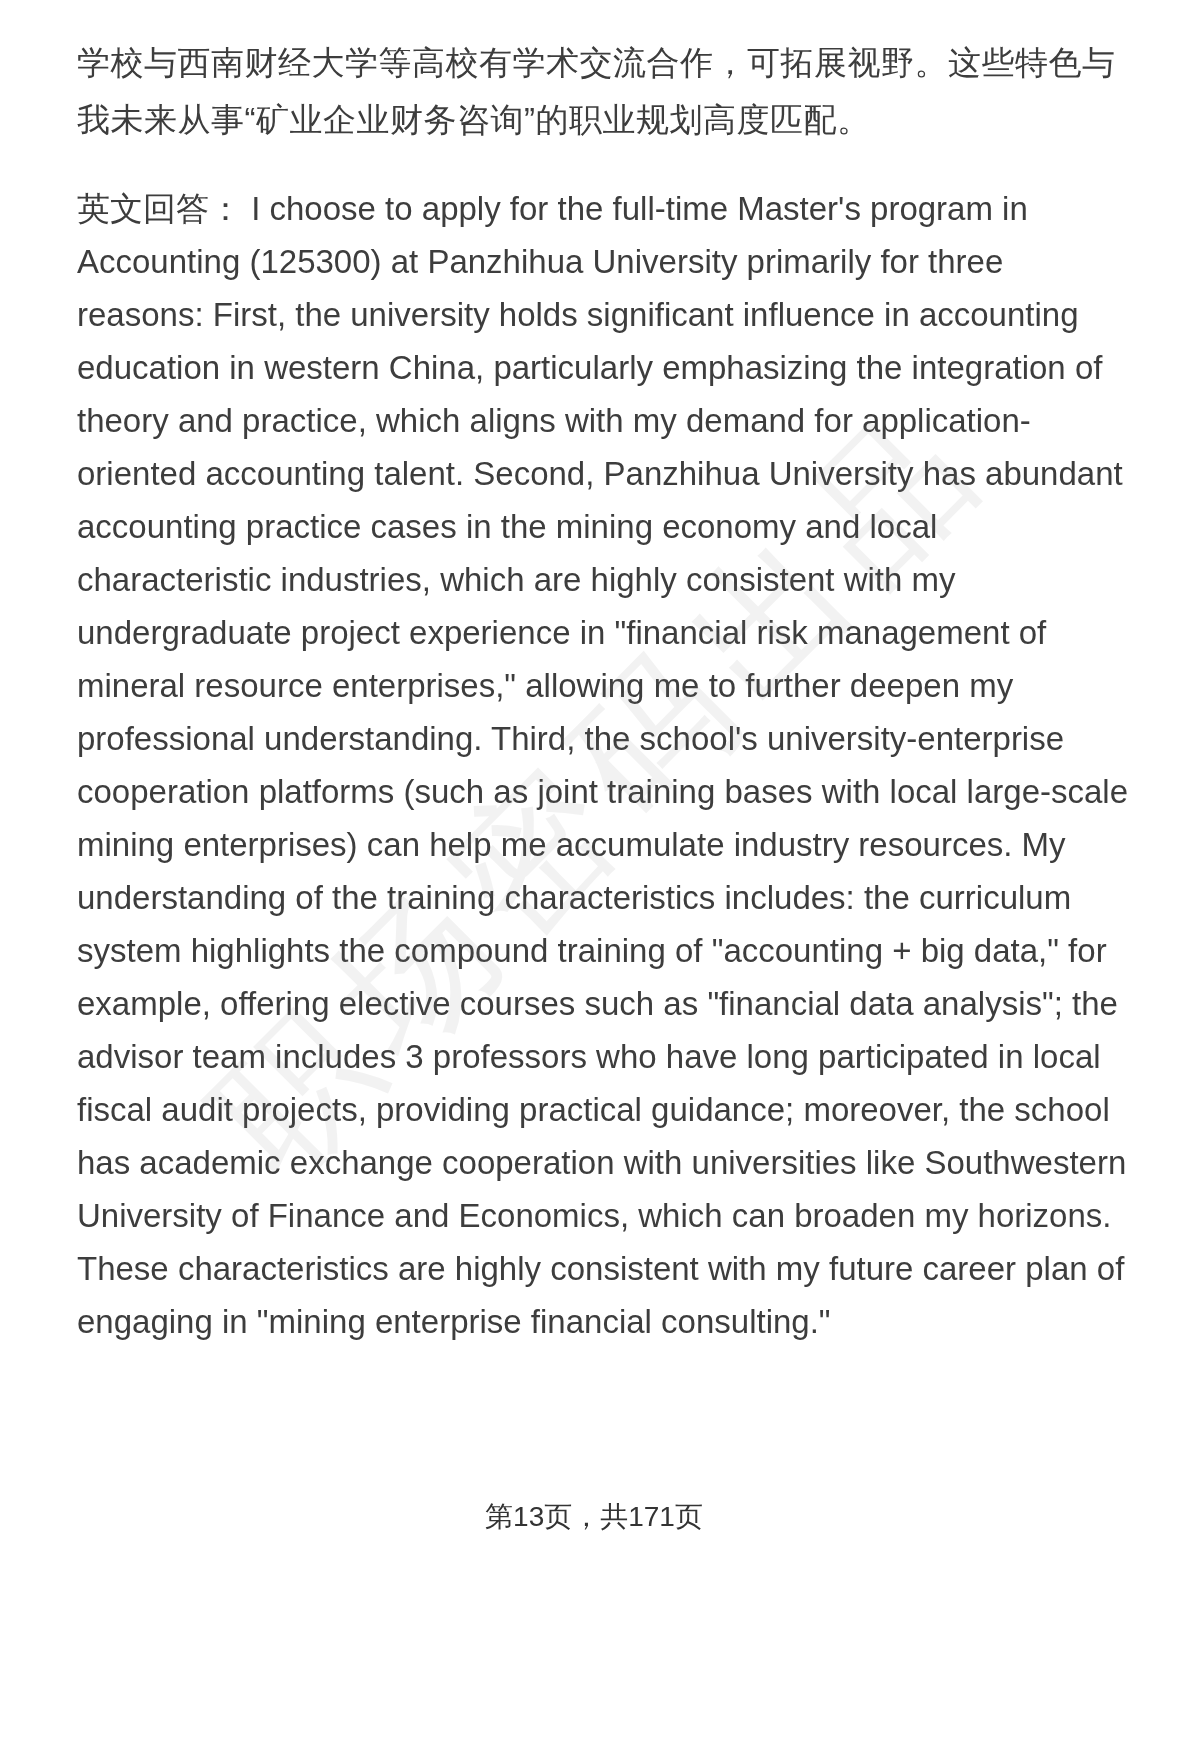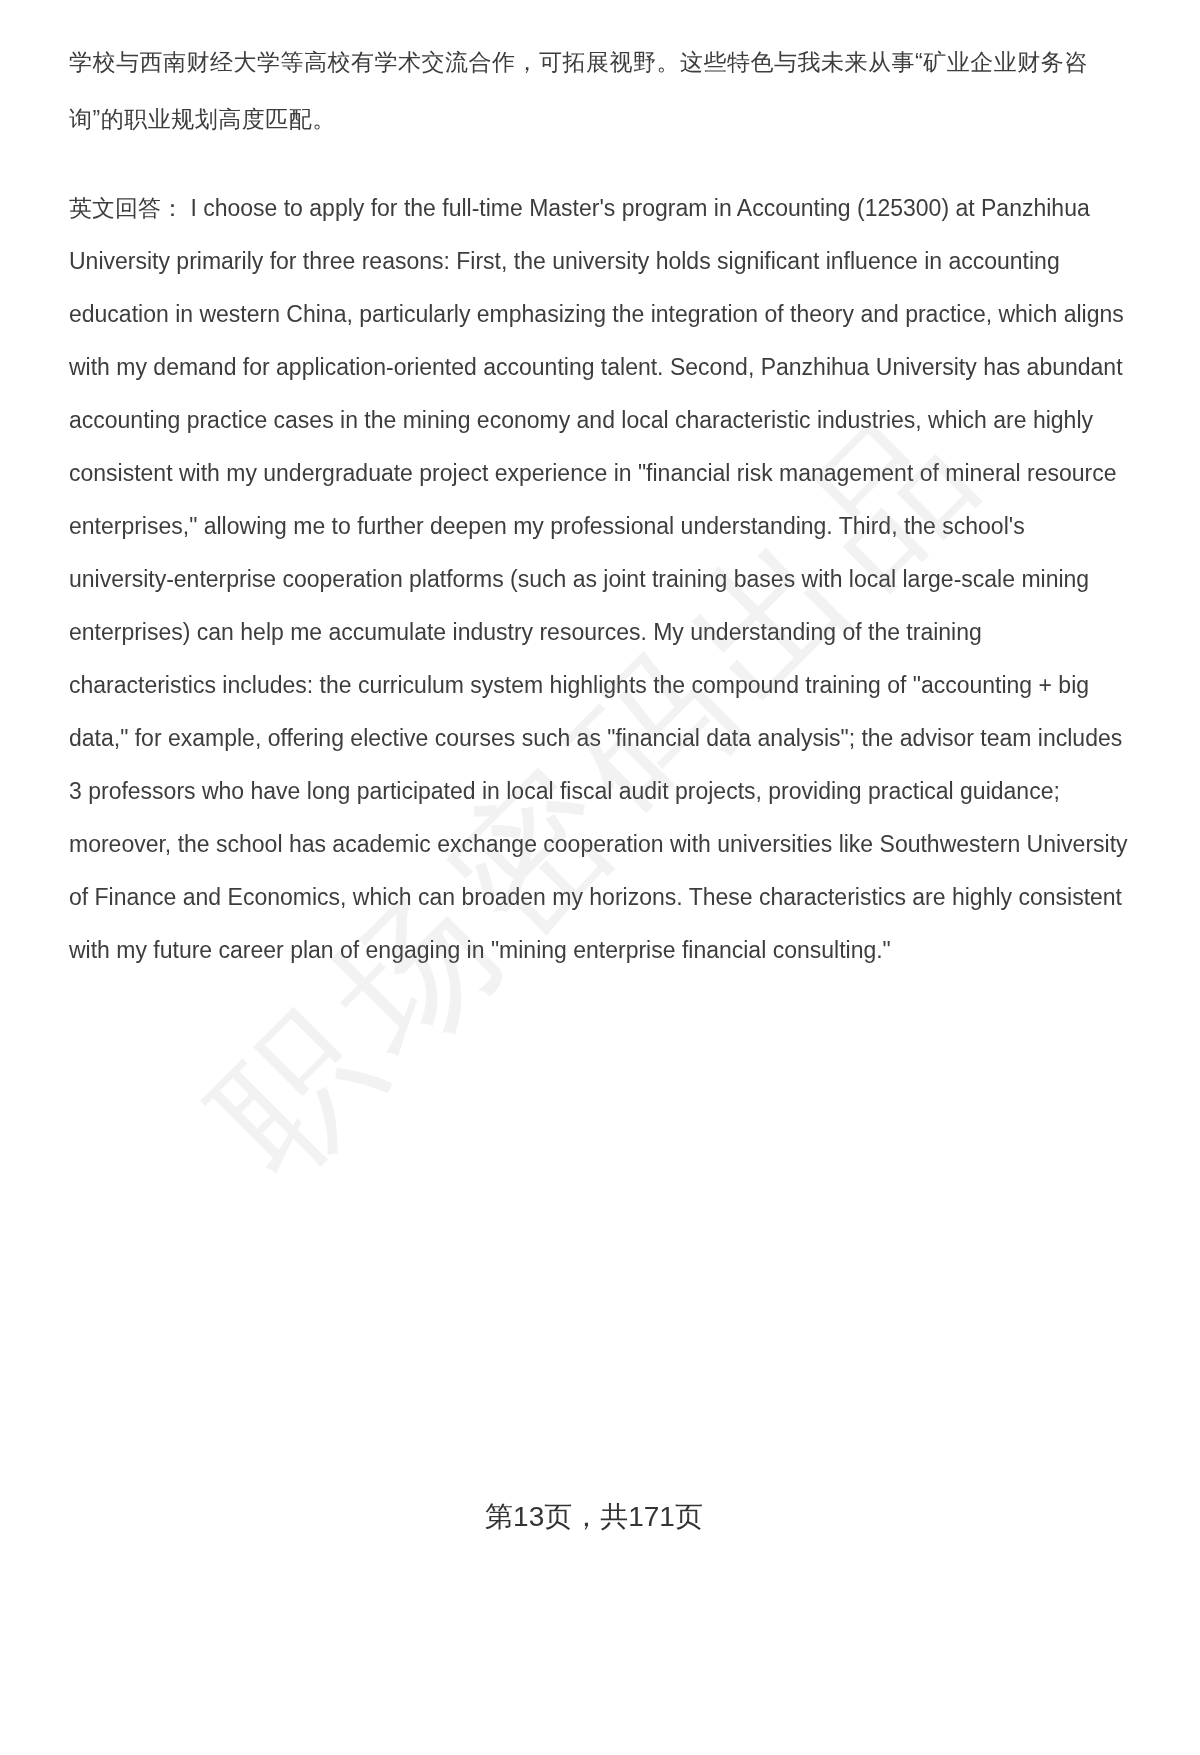--- a/index.html
+++ b/index.html
@@ -16,22 +16,22 @@
     color: #3d3d3d;
     overflow: hidden;
     box-sizing: border-box;
   }
   .content {
     position: relative;
     z-index: 1;
     padding: 34px 65px 0 65px;
   }
   .para {
-    margin: 0 0 34px 4px;
-    font-size: 23px;
+    margin: 0 0 34px 12px;
+    font-size: 33px;
     line-height: 53px;
     text-align: left;
     word-wrap: break-word;
     color: #3d3d3d;
   }
   .para.cn {
     line-height: 57px;
     letter-spacing: 0.5px;
   }
   .watermark {

